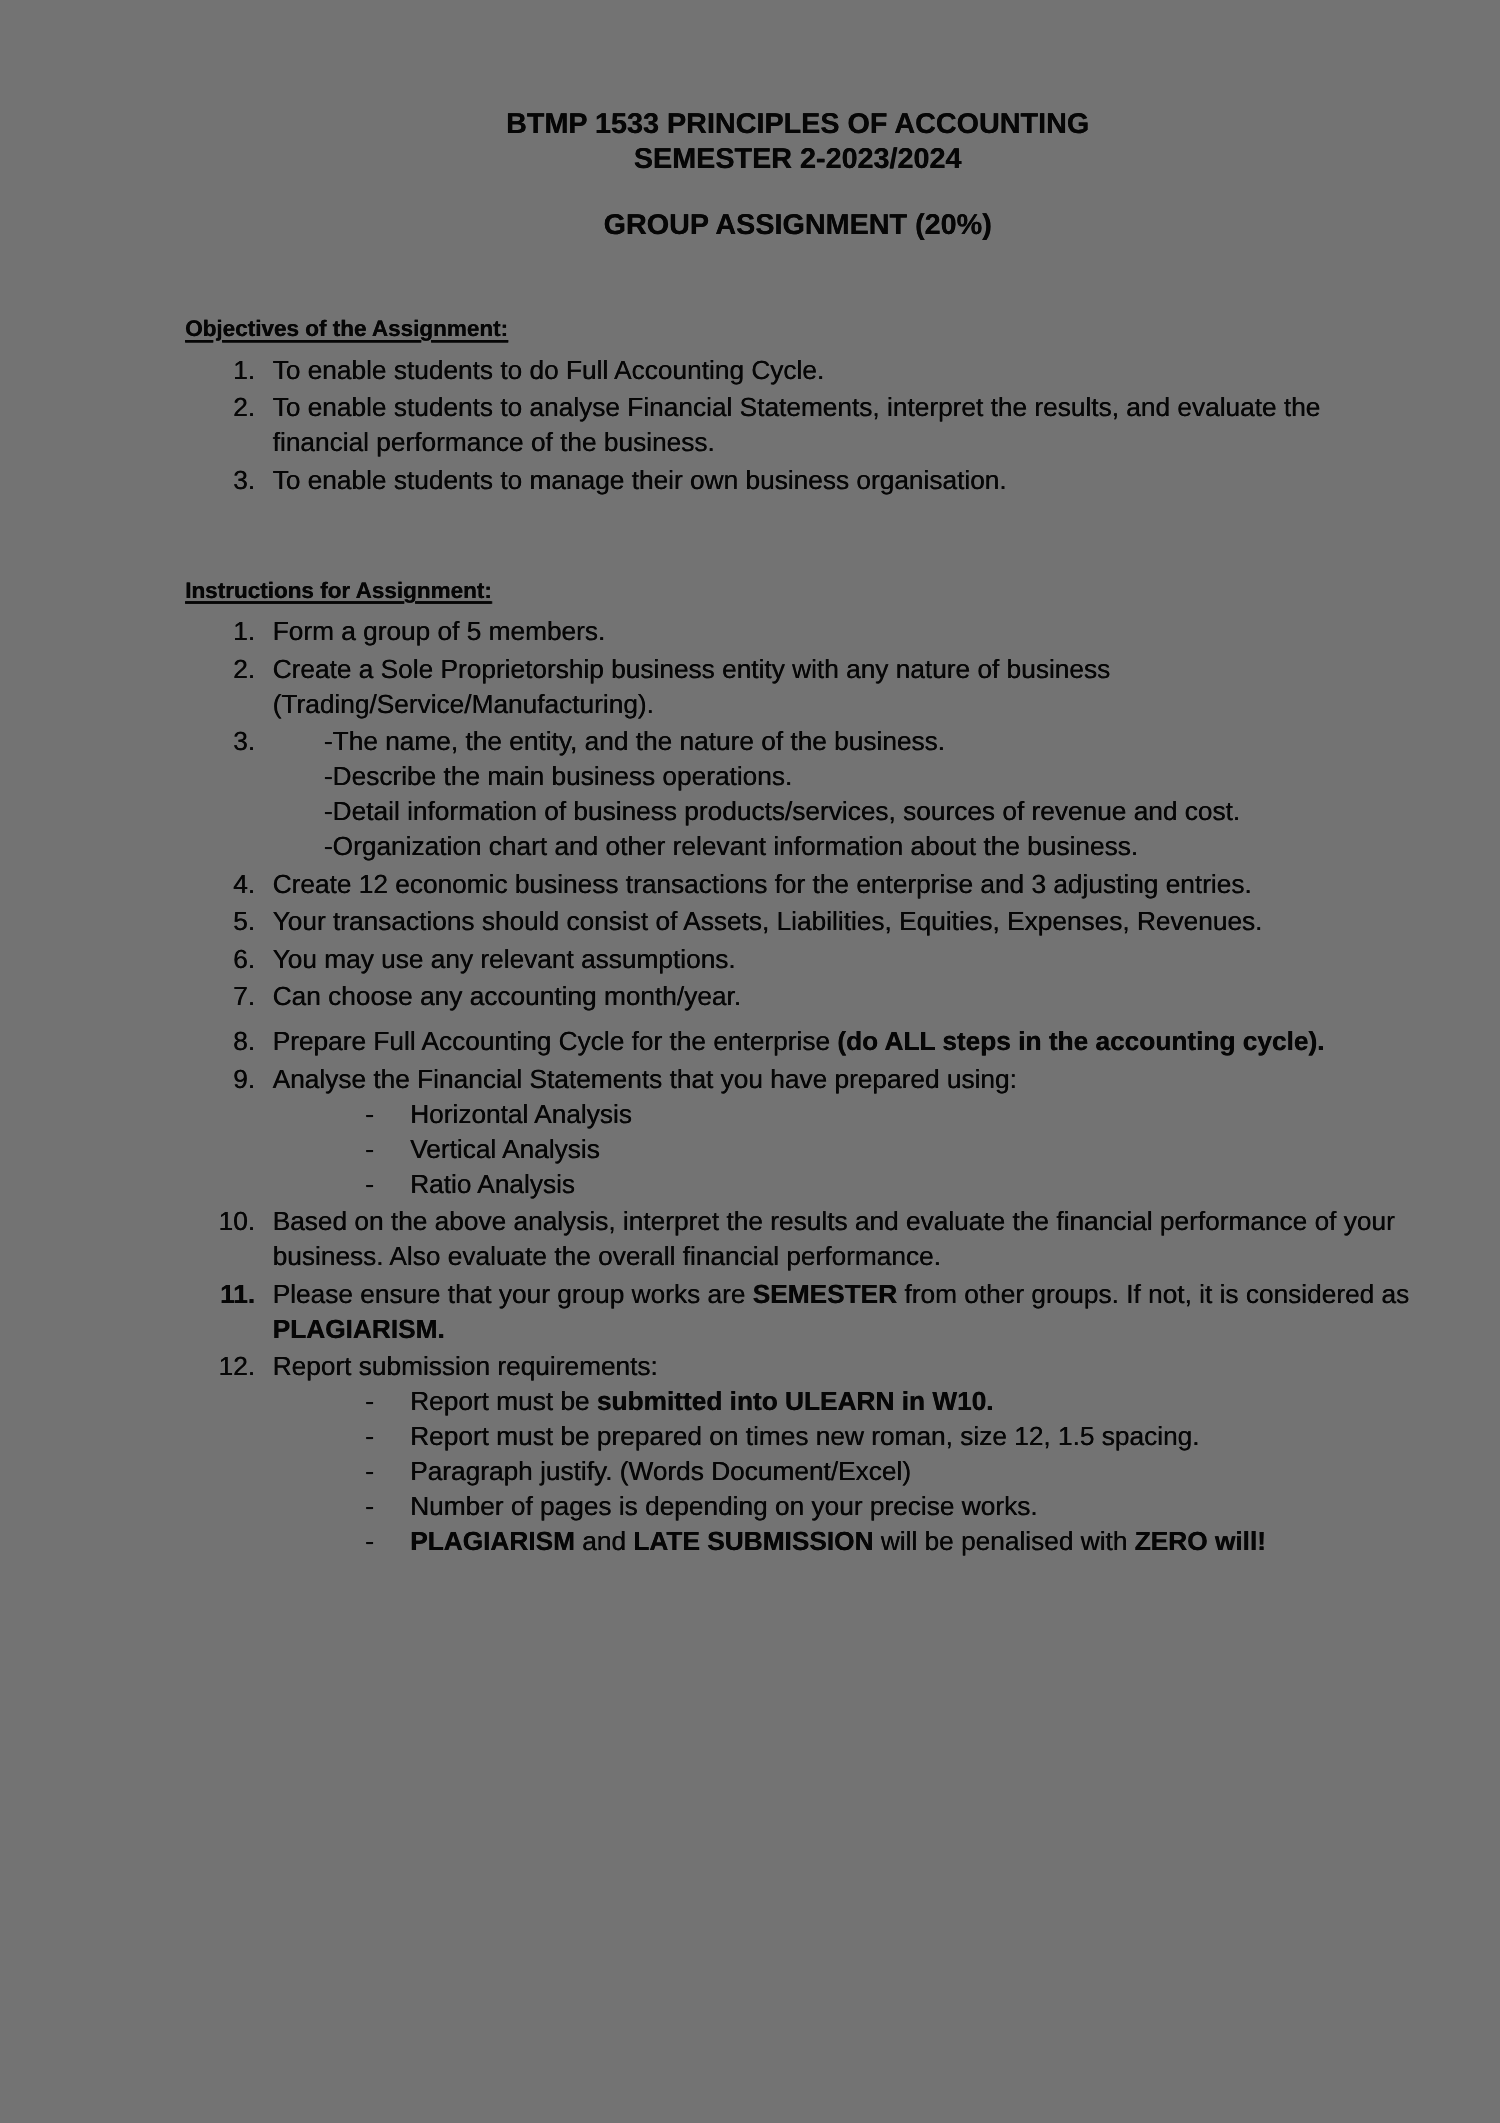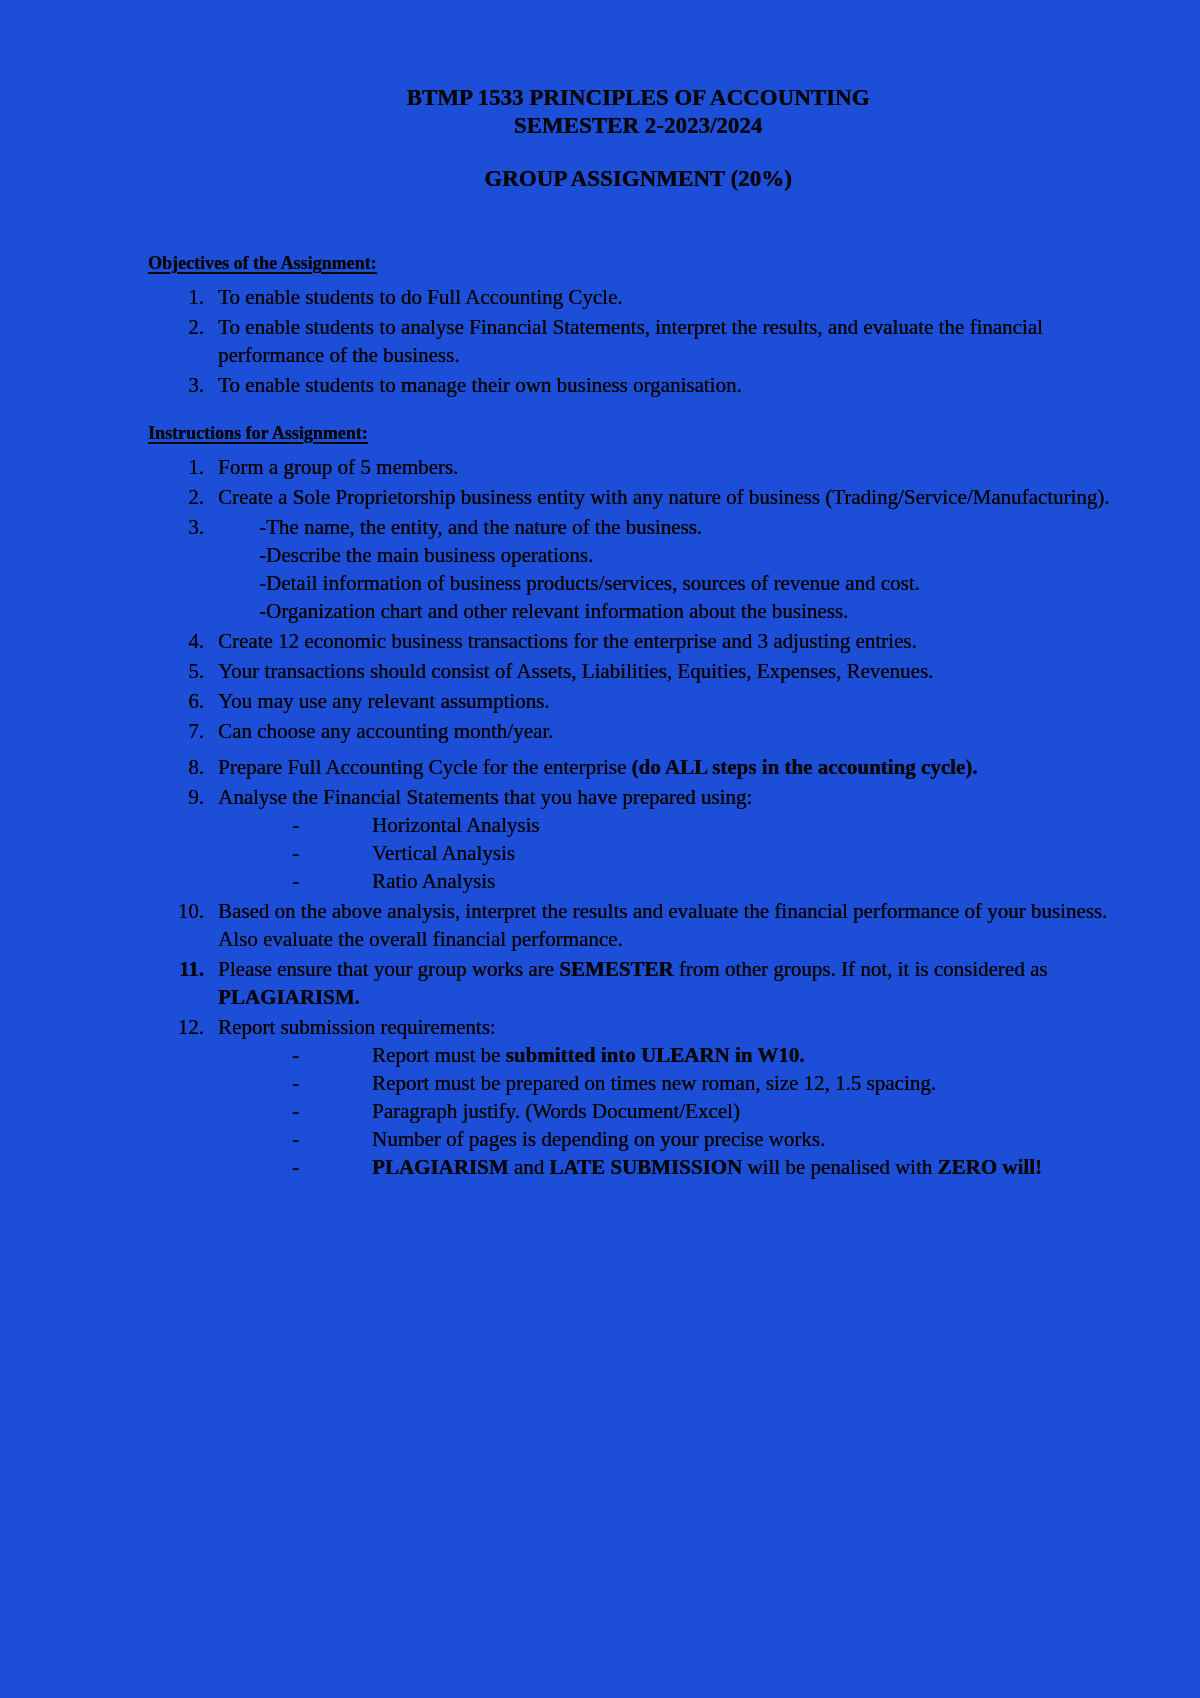--- a/index.html
+++ b/index.html
@@ -1,41 +1,41 @@
 <!DOCTYPE html>
 <html><head>
 <meta charset="utf-8">
 <style>
   html, body { margin: 0; padding: 0; background: #ffffff; }
   .page {
     position: relative;
     width: 1200px;
     height: 1698px;
     box-sizing: border-box;
-    background: #1d4ed8;
+    background: #737373;
     overflow: hidden;
     padding: 84px 72px 0 148px;
-    font-family: Liberation Serif, serif;
+    font-family: Liberation Sans, sans-serif;
     font-size: 21px;
     line-height: 28px;
     color: #060606;
     text-shadow: 0.3px 0 0 currentColor; 
   }
   .title-block { text-align: center; font-weight: bold; font-size: 23px; }
   .title-line { white-space: nowrap; }
   .title-gap { margin-top: 25px; }
   .heading {
     font-weight: bold;
     font-size: 18px;
     text-decoration: underline;
     text-underline-offset: 3px;
     text-decoration-thickness: 2px;
   }
   .h-obj { margin-top: 56px; }
-  .h-ins { margin-top: 20px; }
+  .h-ins { margin-top: 59px; }
   .olist { margin-top: 6px; }
   .item { display: flex; align-items: flex-start; margin-top: 2px; }
   .num {
     flex: none;
     width: 70px;
     box-sizing: border-box;
     padding-right: 14px;
     text-align: right;
   }
   .bnum { font-weight: bold; }
@@ -44,21 +44,21 @@
   
   .sub3 {
     box-sizing: border-box;
     padding-left: 52px;
     text-indent: -11px;
     max-width: 775px;
   }
   
   .subdash { display: flex; margin-left: 74px; }
   .dash { flex: none; width: 36px; }
-  .subtext { flex: 1 1 auto; min-width: 0; margin-left: 44px; }
+  .subtext { flex: 1 1 auto; min-width: 0; }
   .narrow { max-width: 700px; }
   b { font-weight: bold; }
 </style>
 </head>
 <body>
 
 <div class="page">
 
   <div class="title-block">
     <div class="title-line">BTMP 1533 PRINCIPLES OF ACCOUNTING</div>

